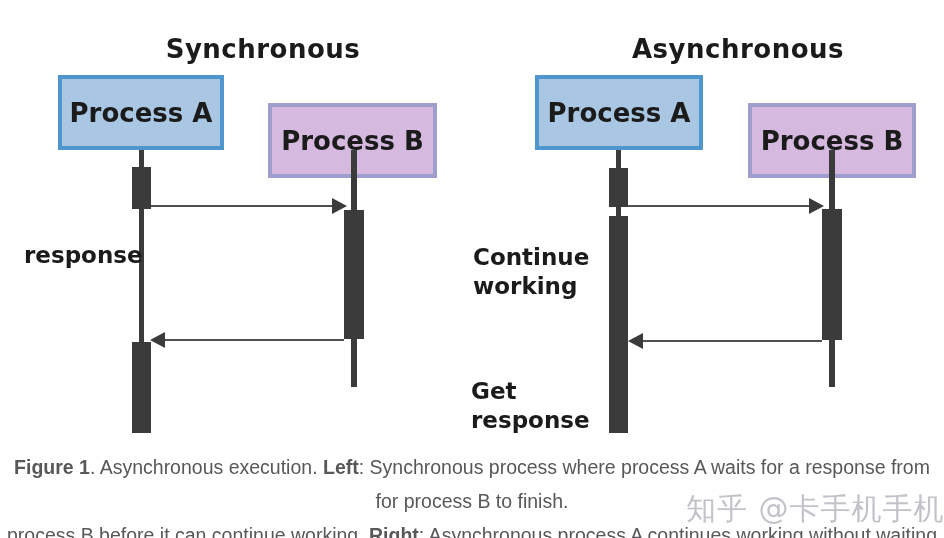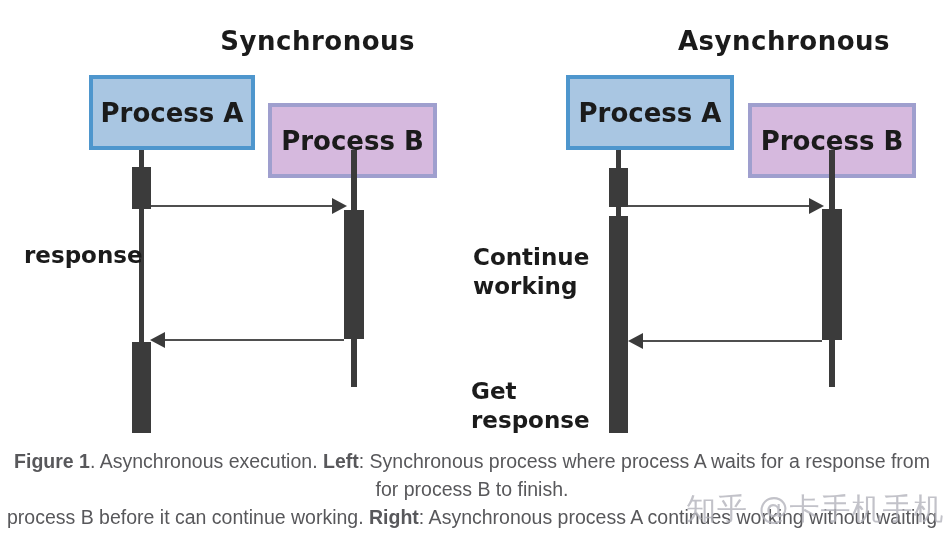--- a/index.html
+++ b/index.html
@@ -10,22 +10,22 @@
     background: #ffffff;
     overflow: hidden;
     font-family: "DejaVu Sans", "Liberation Sans", sans-serif;
   }
 
   
   .dtitle {
     position: absolute;
     top: 18px;
     width: 320px;
-    margin: 8px;
-    text-align: right;
+    margin: 16px;
+    text-align: center;
     font-size: 26px;
     font-weight: bold;
     color: var(--text, #1b1b1b);
     letter-spacing: 0.5px;
   }
   .dtitle.sync  { left: 87px; }
   .dtitle.async { left: 562px; }
 
   
   .box {
@@ -34,21 +34,21 @@
     height: 75px;
     box-sizing: border-box;
     border: 4px solid;
     display: flex;
     align-items: center;
     justify-content: center;
     font-size: 26px;
     font-weight: bold;
     color: var(--text, #1b1b1b);
   }
-  .box-a { background: var(--process-a-fill, #a9c6e2); border-color: var(--process-a-border, #4e96cd); margin-left: 31px; }
+  .box-a { background: var(--process-a-fill, #a9c6e2); border-color: var(--process-a-border, #4e96cd); }
   .box-b { background: var(--process-b-fill, #d6b9de); border-color: var(--process-b-border, #9f9fce); margin-top: 28px; }
   .box.l-a { left: 58px;  width: 166px; }
   .box.l-b { left: 268px; width: 169px; }
   .box.r-a { left: 535px; width: 168px; }
   .box.r-b { left: 748px; width: 168px; }
 
   
   .line, .bar { position: absolute; background: var(--bar, #3b3b3b); }
 
   .la-thin1 { left: 139px; top: 150px; width: 5px;  height: 18px; }
@@ -110,21 +110,21 @@
     left: 0;
     top: 447px;
     width: 944px;
     text-align: center;
     font-family: "Liberation Sans", sans-serif;
     font-size: 19.5px;
     line-height: 28px;
     color: var(--caption, #58585b);
   }
   .caption b { font-weight: bold; }
-  .caption .cap-line { white-space: nowrap; }
+  .caption .cap-line { white-space: nowrap; margin-top: 6px; }
 
   
   .watermark {
     position: absolute;
     left: 686px;
     top: 481px;
     font-size: 30px;
     color: var(--watermark, #b4b4bc);
     opacity: 0.8;
     white-space: nowrap;

